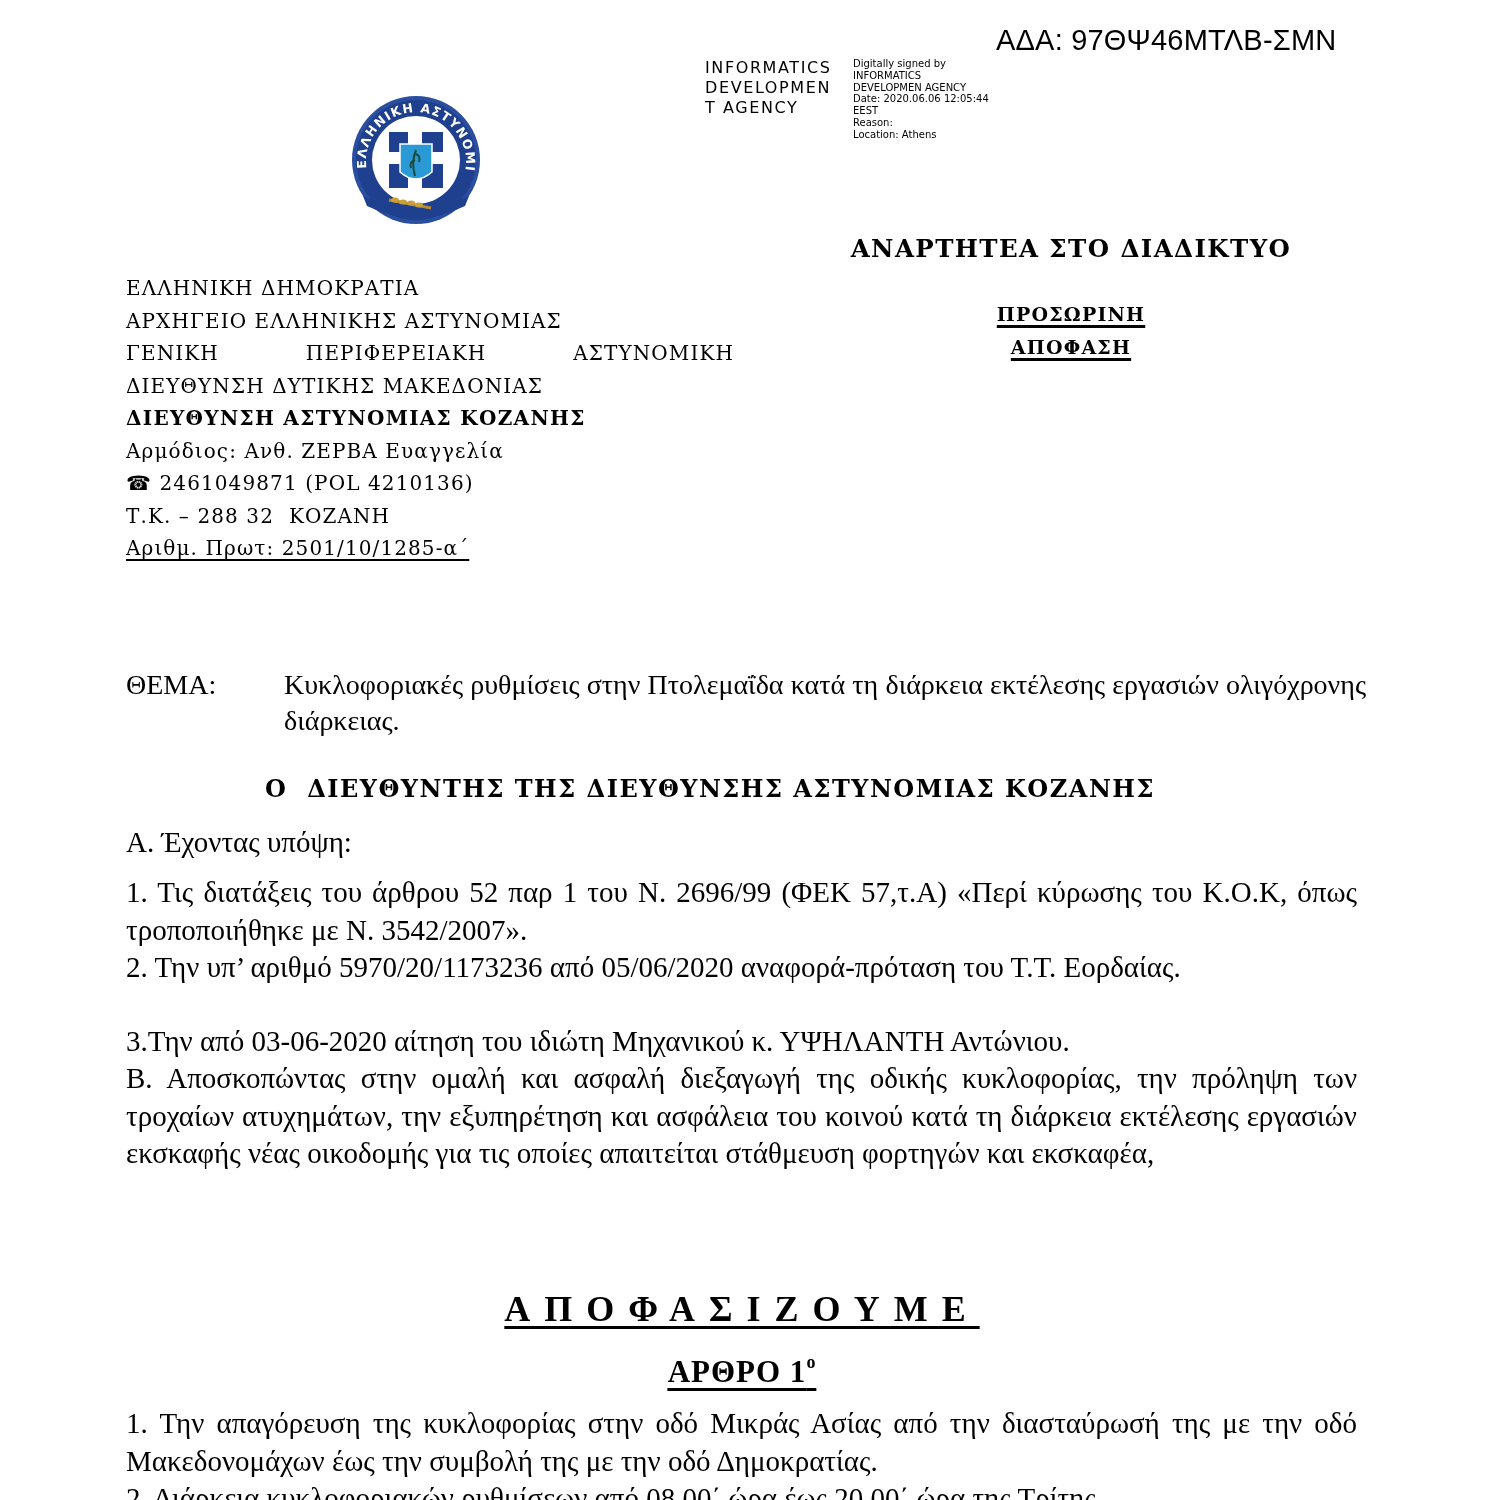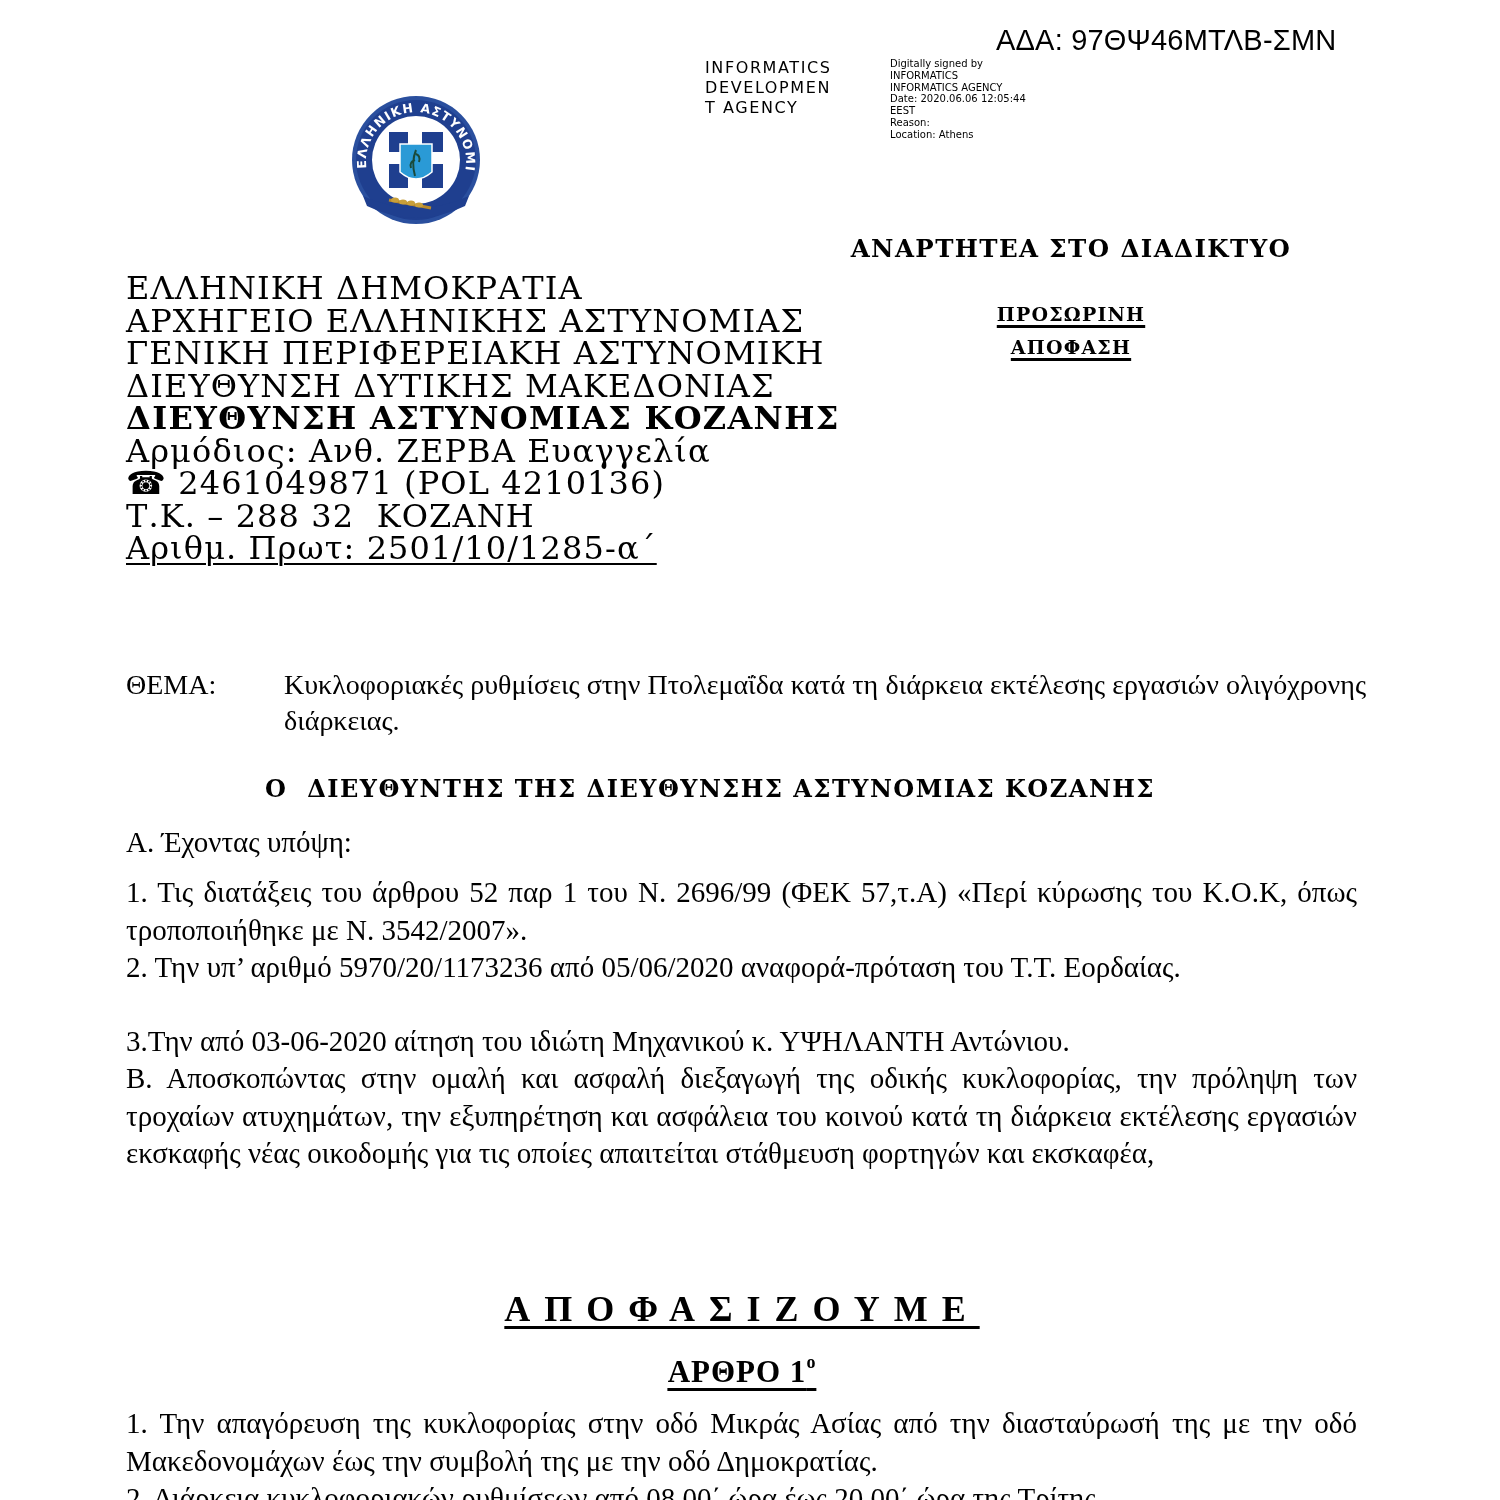--- a/index.html
+++ b/index.html
@@ -2,23 +2,23 @@
 <html><head>
 <meta charset="utf-8">
 <style>
   html, body { margin:0; padding:0; background:#ffffff; }
   body { width:1500px; height:1500px; position:relative; overflow:hidden; color:#000;
          font-family:"DejaVu Serif", serif; }
   .abs { position:absolute; }
   .ada { left:996px; top:24px; font-family:"Liberation Sans", sans-serif; font-size:29px; letter-spacing:0.2px; white-space:nowrap; }
   .sig-name { left:705px; top:58px; font-family:"DejaVu Sans", sans-serif; font-size:16px; line-height:20px; letter-spacing:1.6px; width:150px; }
   .sig-name div { white-space:nowrap; }
-  .sig-details { left:890px; top:58px; font-family:"DejaVu Sans", sans-serif; font-size:10px; line-height:11.8px; white-space:nowrap; }
+  .sig-details { left:853px; top:58px; font-family:"DejaVu Sans", sans-serif; font-size:10px; line-height:11.8px; white-space:nowrap; }
   .logo { left:345px; top:92px; width:142px; height:142px; }
-  .head-left { left:126px; top:272px; font-size:32px; line-height:32.5px; letter-spacing:1.1px; }
+  .head-left { left:126px; top:272px; font-size:20px; line-height:32.5px; letter-spacing:1.1px; }
   .head-left div { white-space:nowrap; }
   .head-left .bold { font-weight:bold; letter-spacing:1.3px; }
   .head-left .u { text-decoration:underline; text-decoration-thickness:2px; text-underline-offset:4px; }
   .just { text-align:justify; text-align-last:justify; }
   .head-right { left:830px; width:482px; text-align:center; font-weight:bold; }
   .post { top:234px; font-size:24.5px; letter-spacing:1.4px; white-space:nowrap; }
   .prov { top:298px; font-size:19px; line-height:32.5px; letter-spacing:1.2px; }
   .prov span { text-decoration:underline; text-decoration-thickness:2.5px; text-underline-offset:4px; }
   .subject { left:126px; top:667px; width:1240px; font-size:28px; line-height:36px; font-family:"Liberation Serif", serif; }
   .subject .lab { position:absolute; left:0; top:0; }
@@ -40,21 +40,21 @@
 <div class="abs ada">ΑΔΑ: 97ΘΨ46ΜΤΛΒ-ΣΜΝ</div>
 
 <div class="abs sig-name">
   <div>INFORMATICS</div>
   <div>DEVELOPMEN</div>
   <div>T AGENCY</div>
 </div>
 <div class="abs sig-details">
   <div>Digitally signed by</div>
   <div>INFORMATICS</div>
-  <div>INFORMATICS AGENCY</div>
+  <div>DEVELOPMEN AGENCY</div>
   <div>Date: 2020.06.06 12:05:44</div>
   <div>EEST</div>
   <div>Reason:</div>
   <div>Location: Athens</div>
 </div>
 
 <div class="abs logo">
   <svg width="142" height="142" viewBox="0 0 142 142">
     <defs>
       <path id="ringPath" d="M 22 80 A 50 50 0 1 1 120 80"></path>

